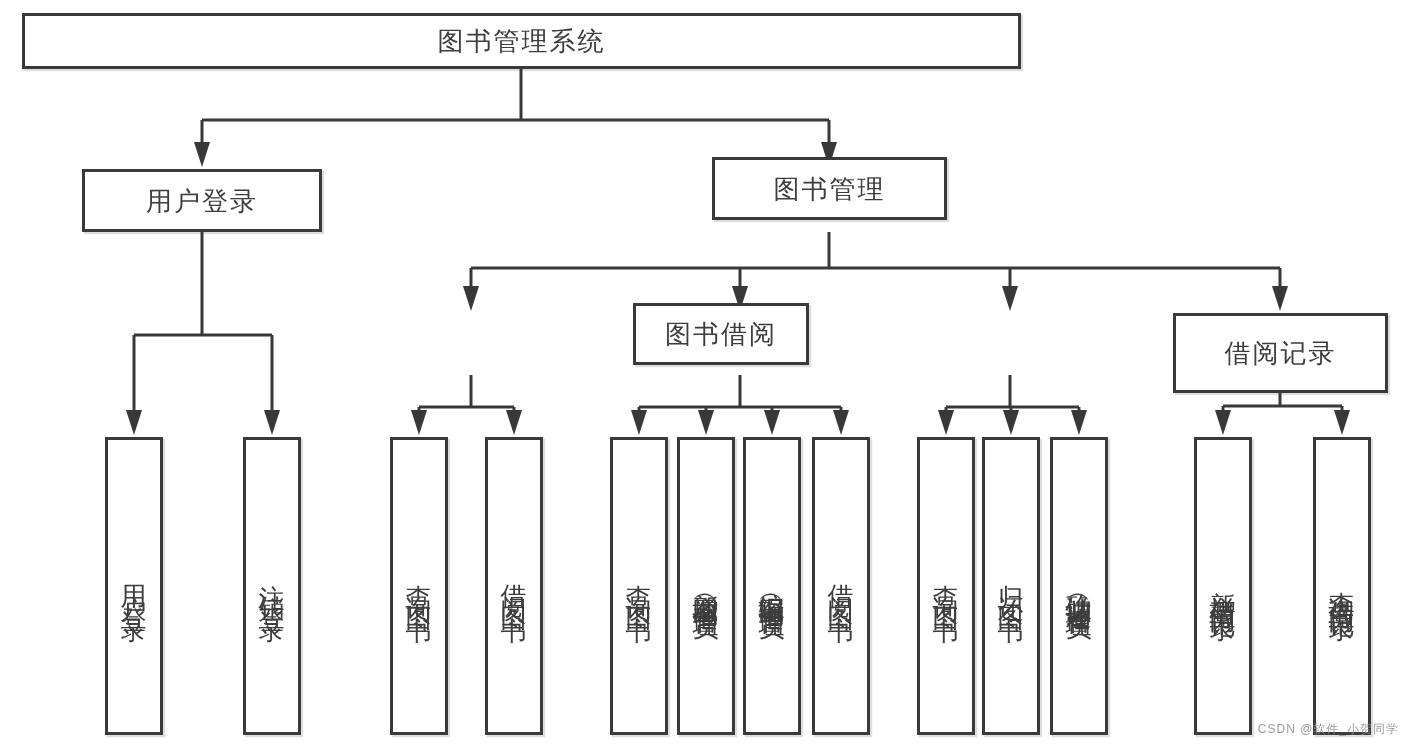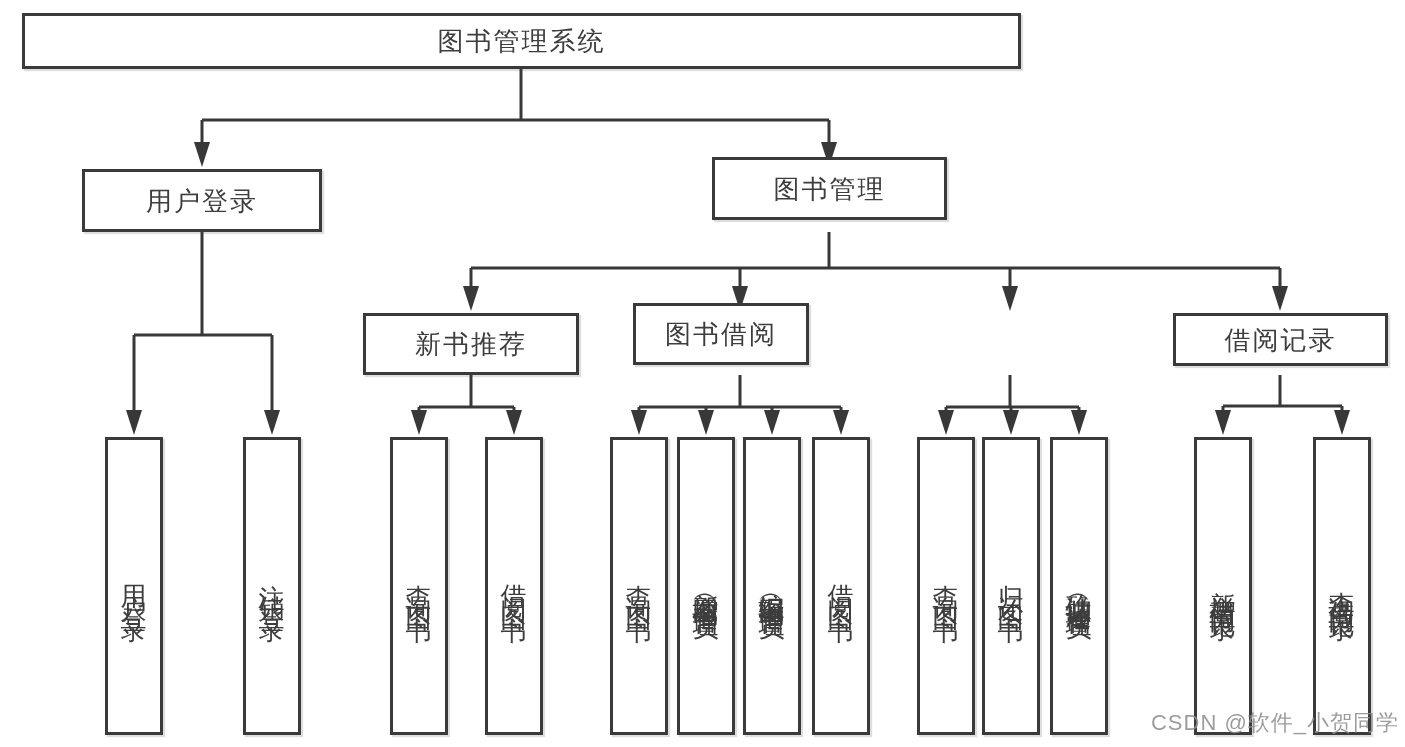--- a/index.html
+++ b/index.html
@@ -31,21 +31,21 @@
     text-orientation:mixed;
   }
   .sp-wide{letter-spacing:11px;}
   .sp-mid{letter-spacing:5px;}
   .sp-tight{letter-spacing:3px;}
   .watermark{
     position:absolute;
     right:6px;
     bottom:9px;
     z-index:3;
-    font-size:22px;
+    font-size:12px;
     letter-spacing:1px;
     color:#8f8f8f;
     opacity:0.88;
     white-space:nowrap;
   }
 </style>
 </head>
 <body>
 
 <div id="canvas">
@@ -117,23 +117,22 @@
       <polygon points="1215,410 1231,410 1223,435"></polygon>
       <polygon points="1334,410 1350,410 1342,435"></polygon>
     </g>
   </svg>
 
   <div class="box" style="left:22px;top:13px;width:999px;height:56px">图书管理系统</div>
 
   <div class="box" style="left:82px;top:169px;width:240px;height:63px">用户登录</div>
   <div class="box" style="left:712px;top:157px;width:235px;height:63px">图书管理</div>
 
-  <div class="box" style="left:363px;top:313px;width:216px;height:62px">新书推荐</div>
   <div class="box" style="left:633px;top:303px;width:176px;height:62px">图书借阅</div>
-  <div class="box" style="left:1173px;top:313px;width:215px;height:53px">借阅记录</div>
+  <div class="box" style="left:1173px;top:313px;width:215px;height:80px">借阅记录</div>
 
   <div class="box vbox sp-wide" style="left:105px;top:437px;width:58px;height:298px">用户登录</div>
   <div class="box vbox sp-wide" style="left:243px;top:437px;width:58px;height:298px">注销登录</div>
 
   <div class="box vbox sp-wide" style="left:390px;top:437px;width:58px;height:298px">查询图书</div>
   <div class="box vbox sp-wide" style="left:485px;top:437px;width:58px;height:298px">借阅图书</div>
 
   <div class="box vbox sp-wide" style="left:610px;top:437px;width:58px;height:298px">查询图书</div>
   <div class="box vbox sp-tight" style="left:677px;top:437px;width:58px;height:298px">新增图书（管理员）</div>
   <div class="box vbox sp-tight" style="left:743px;top:437px;width:58px;height:298px">编辑图书（管理员）</div>

